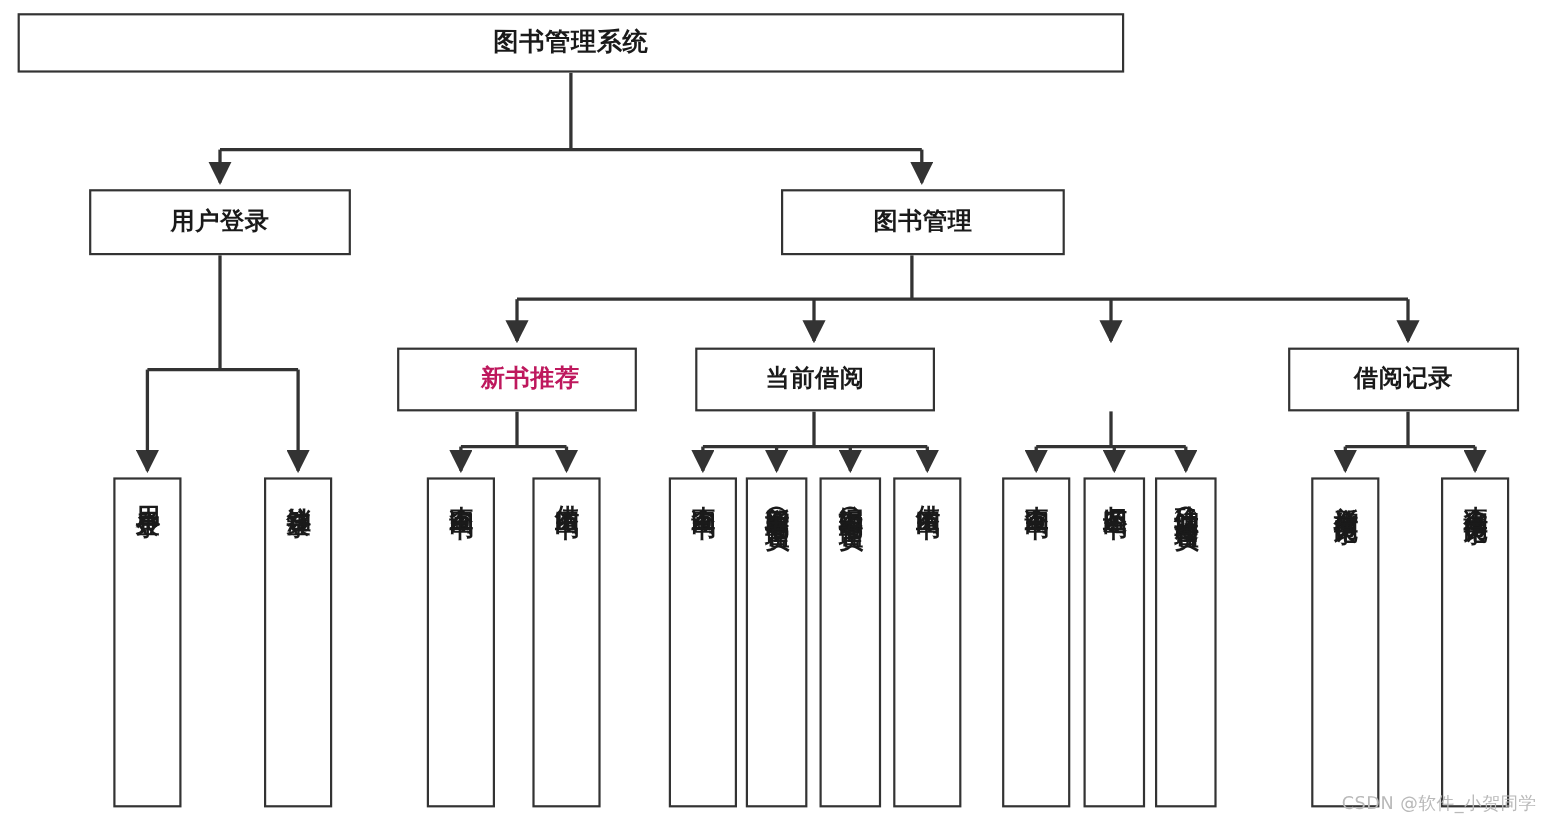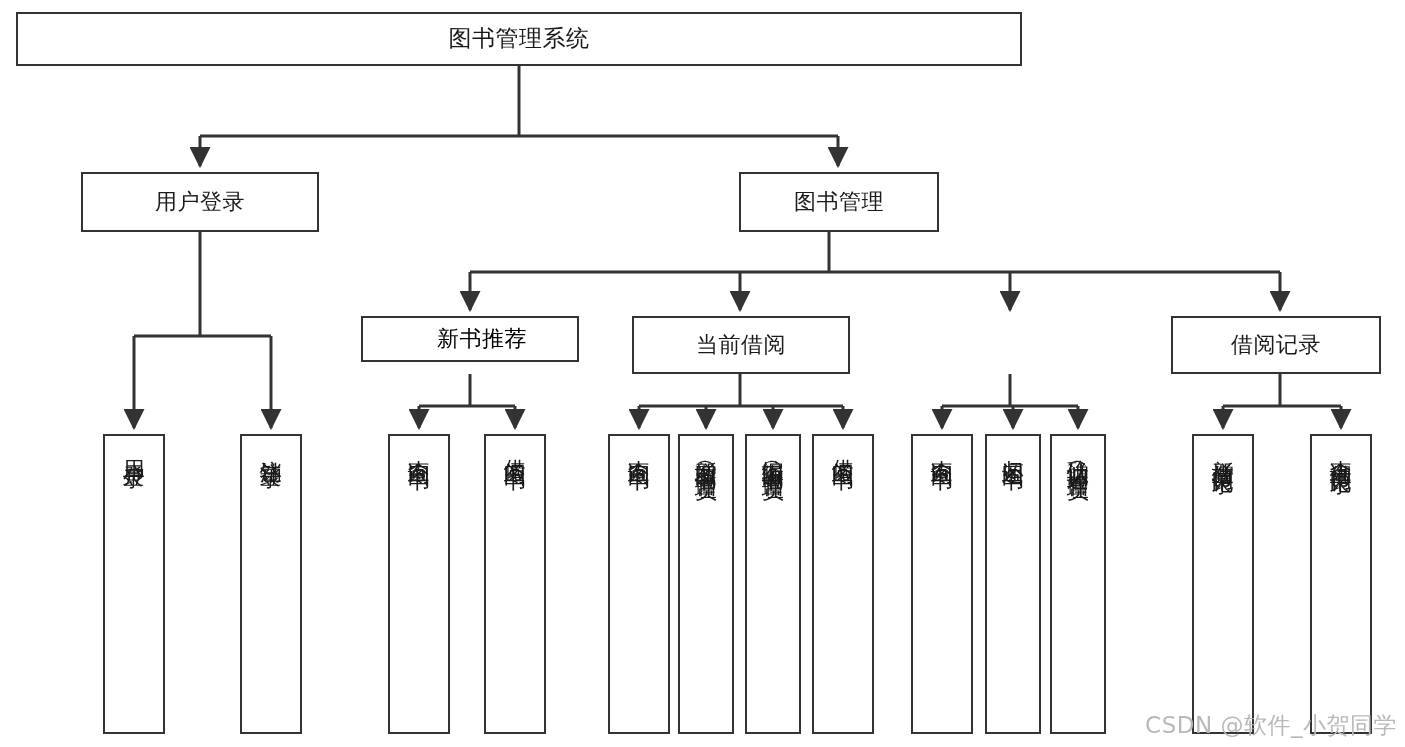--- a/index.html
+++ b/index.html
@@ -34,20 +34,21 @@
     display: flex;
     align-items: center;
     justify-content: center;
     color: #1a1a1a;
   }
   .node .label {
     display: block;
     text-align: left;
     line-height: 1.18;
     letter-spacing: 0.5px;
+    font-weight: bold;
   }
   .node.horizontal .label {
     writing-mode: horizontal-tb;
     font-size: 22px;
   }
   .node.vertical {
     align-items: flex-start;
     justify-content: center;
     padding-top: 6px;
   }
@@ -57,21 +58,21 @@
     font-size: 22px;
     line-height: 1.06;
     letter-spacing: 3px;
     white-space: nowrap;
   }
   .node.root .label { font-size: 23px; }
   #watermark {
     position: absolute;
     right: 8px;
     bottom: 6px;
-    font-size: 23px;
+    font-size: 16px;
     color: #b9b9b9;
     white-space: nowrap;
     letter-spacing: 0.5px;
   }
 </style>
 </head>
 <body>
 
 <div id="diagram-root" style="background: rgb(255, 255, 255);">
 
@@ -125,25 +126,25 @@
     </g>
   </svg>
 
   <div class="node horizontal root" style="left: 16px; top: 12px; width: 1006px; height: 54px; border-color: rgb(51, 51, 51); color: rgb(26, 26, 26);">
     <span class="label">图书管理系统</span>
   </div>
 
   <div class="node horizontal" style="left: 81px; top: 172px; width: 238px; height: 60px; border-color: rgb(51, 51, 51); color: rgb(26, 26, 26);">
     <span class="label">用户登录</span>
   </div>
-  <div class="node horizontal" style="left: 710px; top: 172px; width: 200px; height: 60px; border-color: rgb(51, 51, 51); color: rgb(26, 26, 26); margin-left: 29px;">
+  <div class="node horizontal" style="left: 710px; top: 172px; width: 258px; height: 60px; border-color: rgb(51, 51, 51); color: rgb(26, 26, 26);">
     <span class="label">图书管理</span>
   </div>
 
-  <div class="node horizontal" style="left: 361px; top: 316px; width: 218px; height: 46px; border-color: rgb(51, 51, 51); color: #000000; padding-left: 24px;">
+  <div class="node horizontal" style="left: 361px; top: 316px; width: 218px; height: 58px; border-color: rgb(51, 51, 51); color: #be185d; padding-left: 24px;">
     <span class="label">新书推荐</span>
   </div>
   <div class="node horizontal" style="left: 632px; top: 316px; width: 218px; height: 58px; border-color: rgb(51, 51, 51); color: rgb(26, 26, 26);">
     <span class="label">当前借阅</span>
   </div>
   <div class="node horizontal" style="left: 1171px; top: 316px; width: 210px; height: 58px; border-color: rgb(51, 51, 51); color: rgb(26, 26, 26);">
     <span class="label">借阅记录</span>
   </div>
 
   <div class="node vertical" style="left: 103px; top: 434px; width: 62px; height: 300px; border-color: rgb(51, 51, 51); color: rgb(26, 26, 26);">

